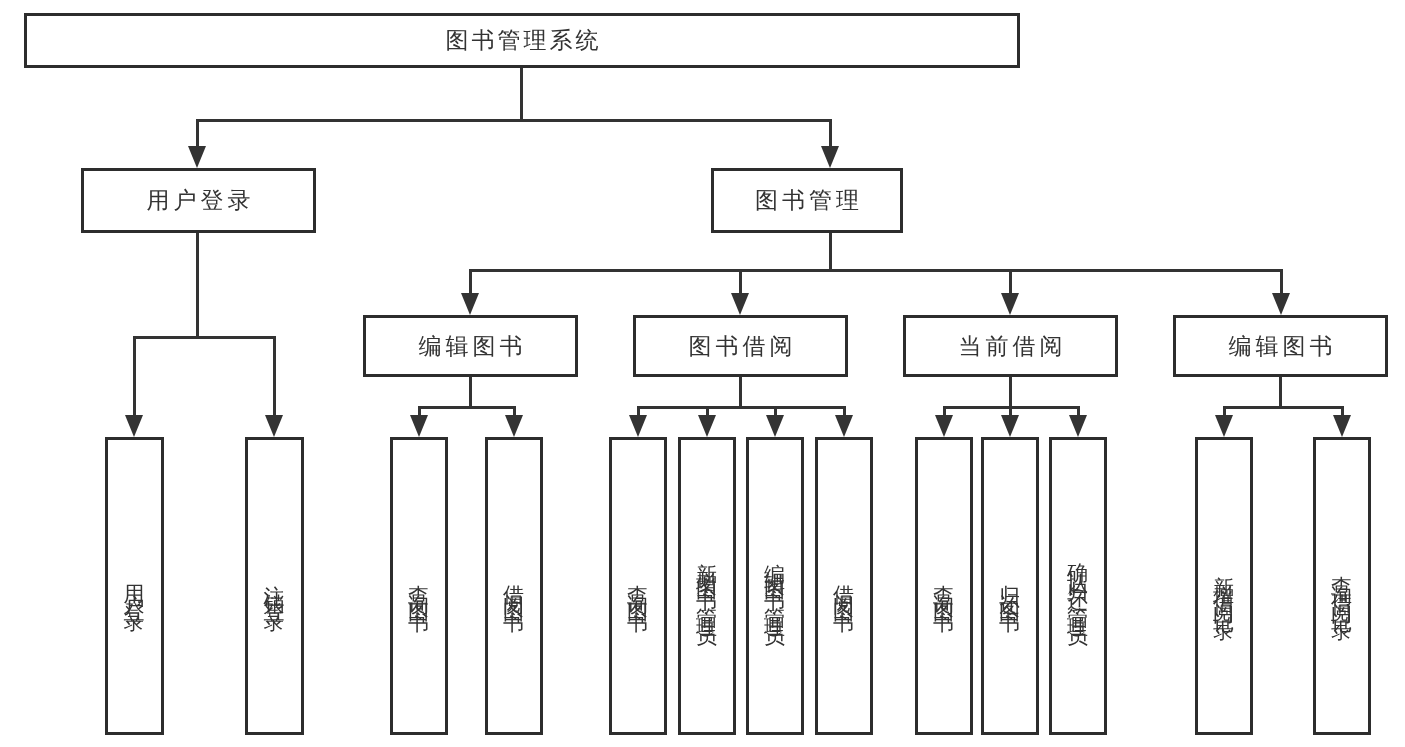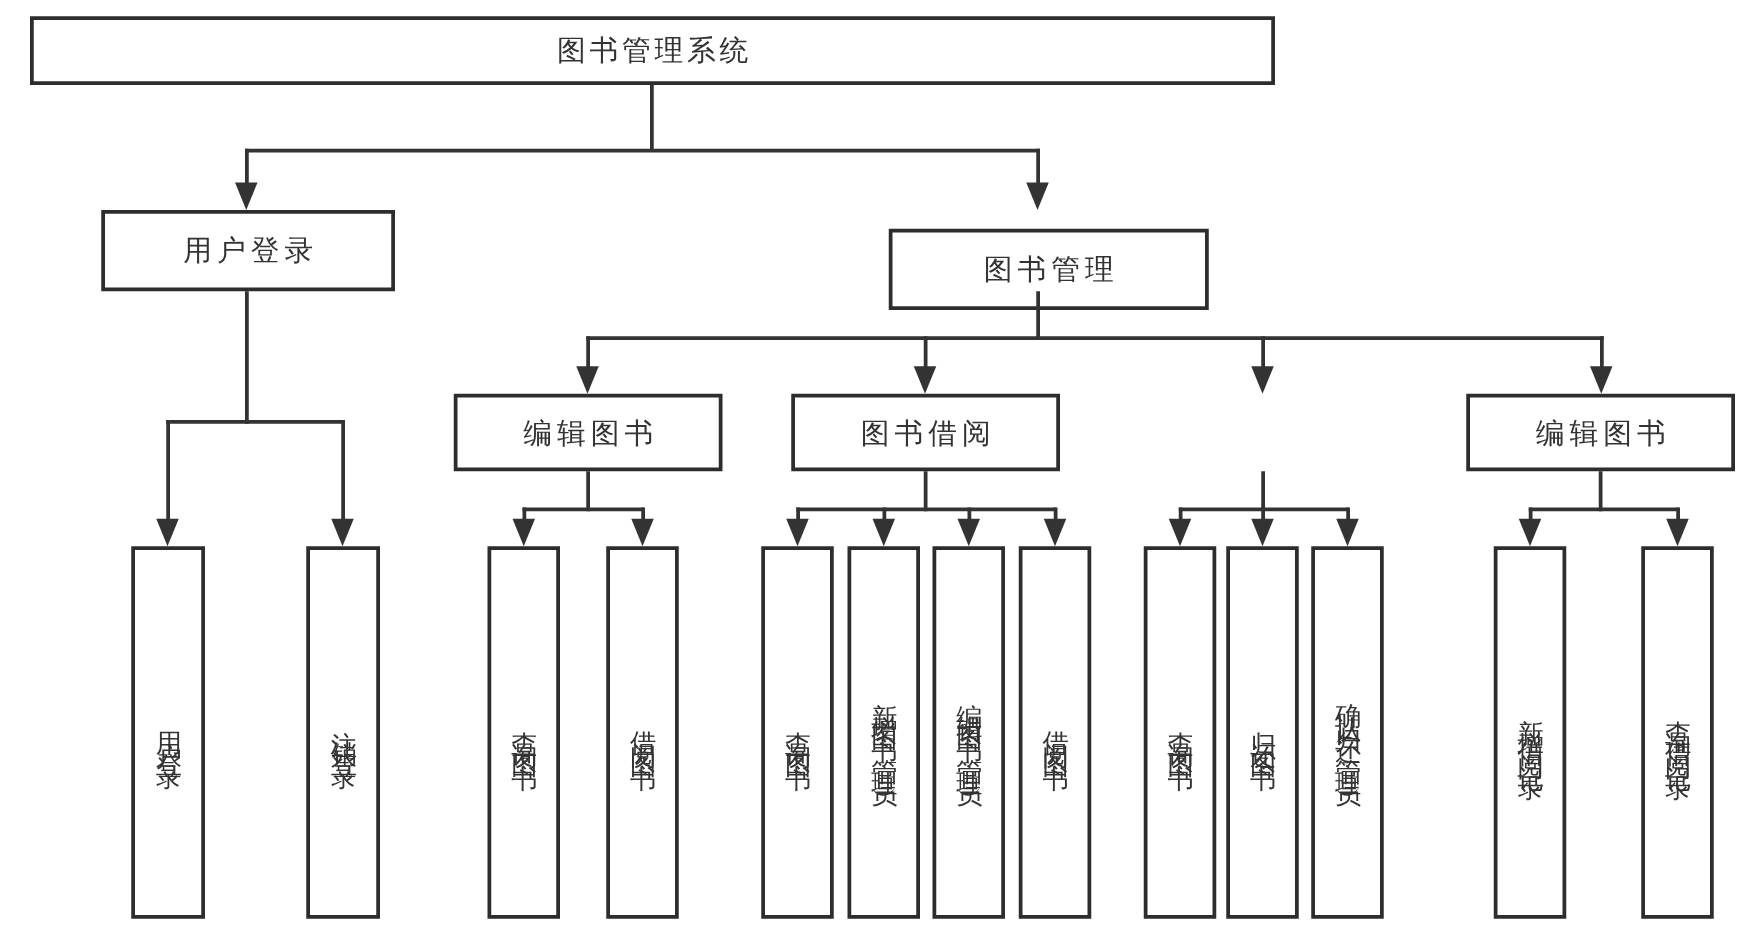--- a/index.html
+++ b/index.html
@@ -59,24 +59,25 @@
   }
 </style>
 </head>
 <body>
 
 <div class="stage">
 
   <div class="box root" style="left:24px;top:13px;width:996px;height:55px">图书管理系统</div>
 
   <div class="box node" style="left:81px;top:168px;width:235px;height:65px">用户登录</div>
-  <div class="box node" style="left:711px;top:183px;width:256px;height:65px">图书管理</div>
+  <div class="box node" style="left:711px;top:168px;width:192px;height:65px">图书管理</div>
 
   <div class="box node" style="left:363px;top:315px;width:215px;height:62px">编辑图书</div>
   <div class="box node" style="left:633px;top:315px;width:215px;height:62px">图书借阅</div>
+  <div class="box node" style="left:903px;top:315px;width:215px;height:62px">当前借阅</div>
   <div class="box node" style="left:1173px;top:315px;width:215px;height:62px">编辑图书</div>
 
   <div class="box leaf" style="left:105px;top:437px;width:59px;height:298px">用户登录</div>
   <div class="box leaf" style="left:245px;top:437px;width:59px;height:298px">注销登录</div>
 
   <div class="box leaf" style="left:390px;top:437px;width:58px;height:298px">查询图书</div>
   <div class="box leaf" style="left:485px;top:437px;width:58px;height:298px">借阅图书</div>
 
   <div class="box leaf" style="left:609px;top:437px;width:58px;height:298px">查询图书</div>
   <div class="box leaf" style="left:678px;top:437px;width:58px;height:298px">新增图书（管理员）</div>

